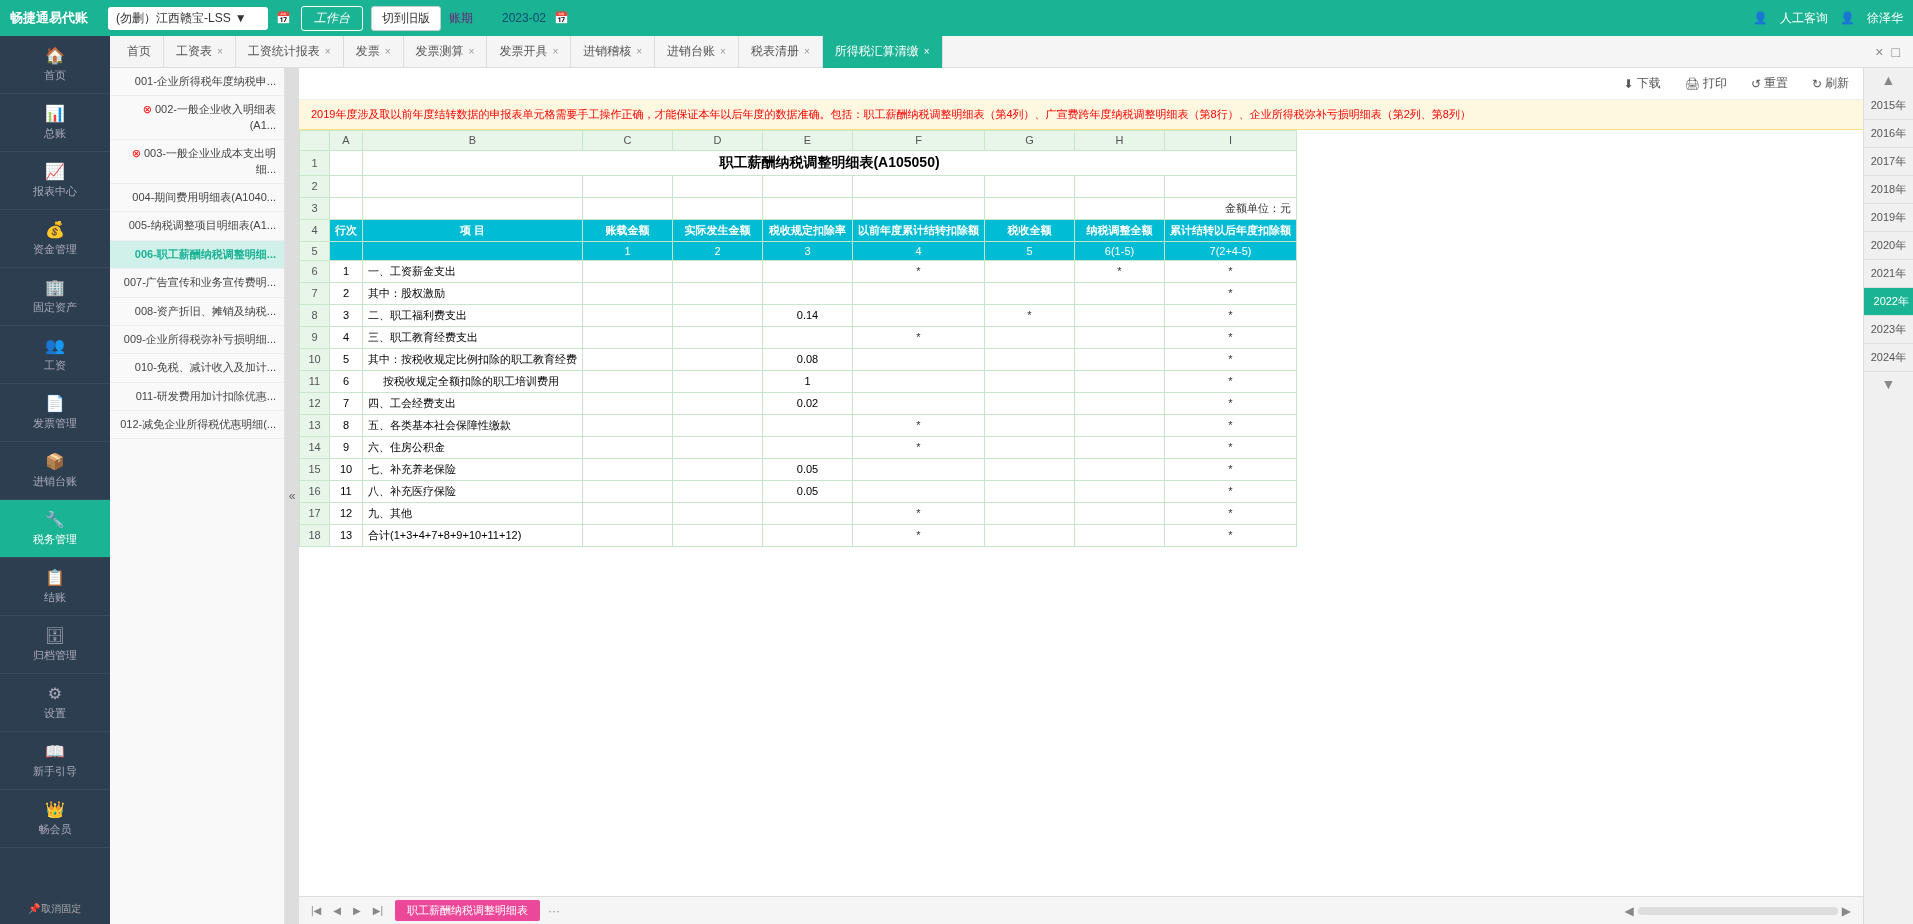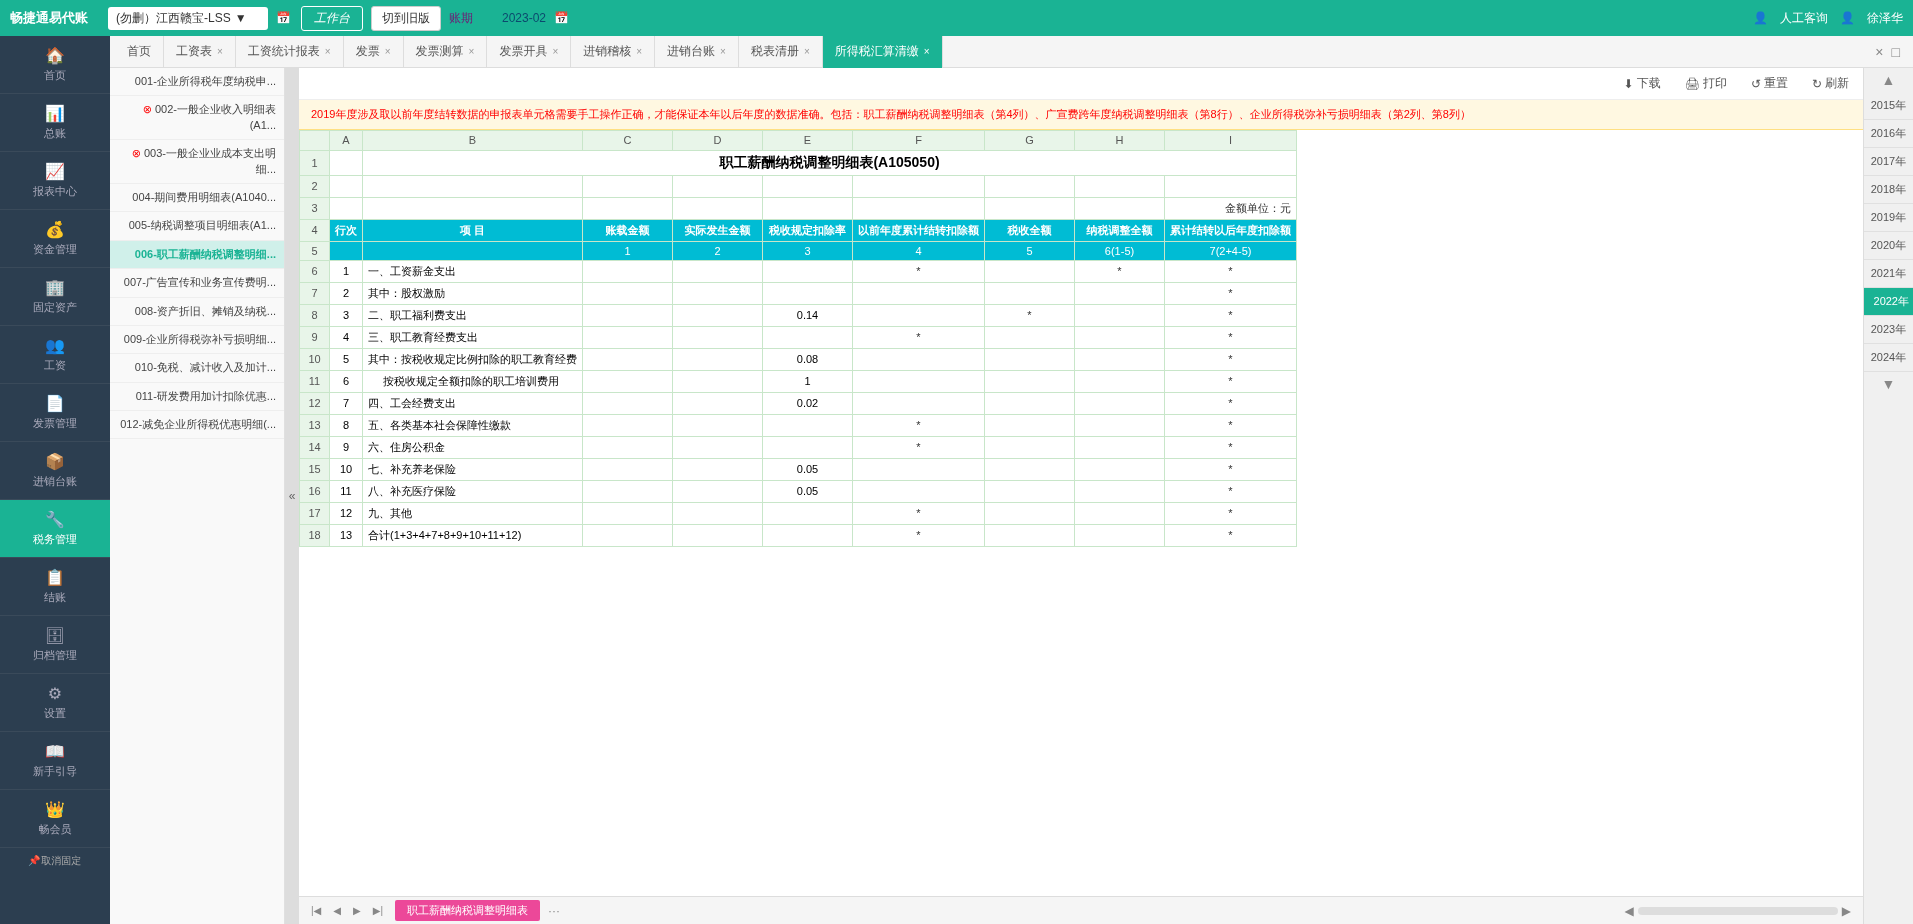--- a/index.html
+++ b/index.html
@@ -162,21 +162,21 @@
         <span class="sidebar-item-label">设置</span>
       </div>
       <div class="sidebar-item">
         <span class="sidebar-item-icon">📖</span>
         <span class="sidebar-item-label">新手引导</span>
       </div>
       <div class="sidebar-item">
         <span class="sidebar-item-icon">👑</span>
         <span class="sidebar-item-label">畅会员</span>
       </div>
-      <div style="padding:6px 8px; color:#aaa; font-size:10px; text-align:center; cursor:pointer;">
+      <div style="padding:6px 8px; color:#aaa; font-size:10px; text-align:center; cursor:pointer;margin-top:48px;">
         📌取消固定
       </div>
     </div>
 
     <div class="content-area">
 
       <div class="tab-bar">
         <div class="tab-item">
           <span>首页</span>
         </div>

